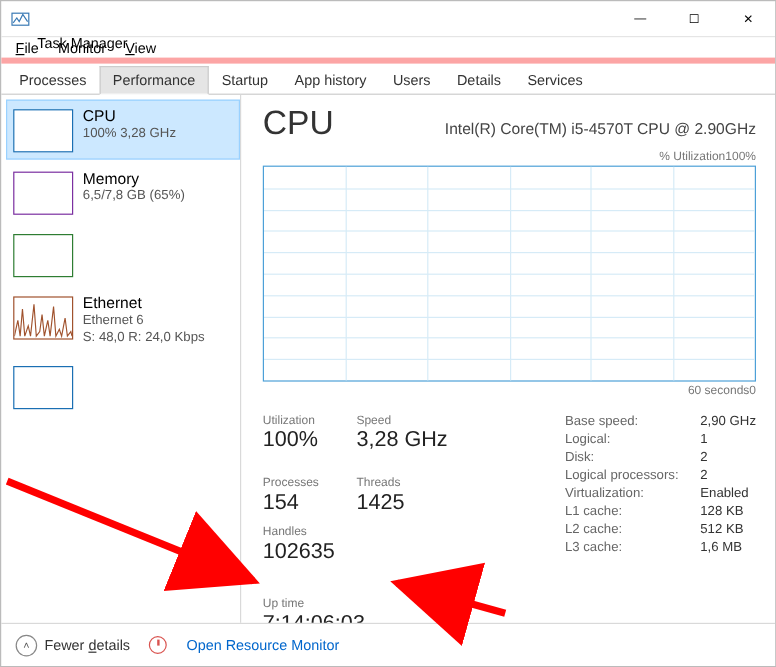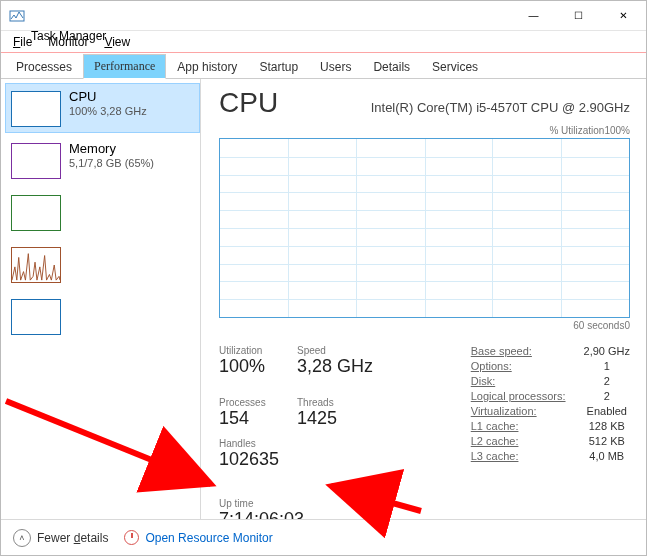--- a/index.html
+++ b/index.html
@@ -42,21 +42,21 @@
     color: #000;
     cursor: default;
   }
   
   .menubar {
     height: 22px;
     display: flex;
     align-items: center;
     padding: 0 4px;
     font-size: 12px;
-    border-bottom: 1px solid #fca5a5;
+    border-bottom: 5px solid #fca5a5;
   }
   .menubar span { padding: 2px 8px; cursor: default; }
   .menubar span u { text-decoration: underline; }
   
   .tabs {
     height: 26px;
     display: flex;
     align-items: flex-end;
     padding: 0 4px;
     border-bottom: 1px solid #ccc;
@@ -67,22 +67,21 @@
     border: 1px solid transparent;
     margin-right: 0px;
     position: relative;
     bottom: -1px;
     cursor: default;
     color: #333;
   }
   .tab.active {
     border: 1px solid #ccc;
     border-bottom: 1px solid #fff;
-    background: #7dd3fc;
-    font-family: Liberation Serif, serif;
+    background: #e5e5e5;
   }
   
   .content {
     display: flex;
     height: calc(100% - 30px - 22px - 26px - 36px);
   }
   
   .sidebar {
     width: 200px;
     border-right: 1px solid #d9d9d9;
@@ -165,43 +164,43 @@
   .right-stats {
     margin-left: auto;
     font-size: 11px;
     color: #555;
     display: grid;
     grid-template-columns: auto auto;
     column-gap: 18px;
     row-gap: 3px;
     align-content: start;
   }
-  .right-stats .k { color: #666; text-decoration: underline; }
-  .right-stats .vv { color: #333; text-align: center; }
+  .right-stats .k { color: #666; }
+  .right-stats .vv { color: #333; }
   
   .footer {
     height: 36px;
     border-top: 1px solid #d9d9d9;
     display: flex;
     align-items: center;
     padding: 0 12px;
     gap: 16px;
     font-size: 12px;
   }
   .footer .fewer {
     display: flex; align-items: center; gap: 6px;
     color: #333; cursor: default;
   }
   .footer .fewer .circ {
     width: 18px; height: 18px; border: 1px solid #888; border-radius: 50%;
     display: flex; align-items: center; justify-content: center;
     font-size: 9px; color: #555;
   }
   .footer .orm {
-    display: flex; align-items: center; gap: 6px;
+    display: flex; align-items: center; gap: 16px;
     color: #0066cc; cursor: default;
   }
   .footer .orm-icon {
     width: 15px; height: 15px; border: 1.5px solid #d9534f; border-radius: 50%;
     position: relative;
   }
   .footer .orm-icon::after {
     content: ""; position: absolute; left: 6px; top: 2px; width: 1.5px; height: 5px; background: #d9534f;
   }
   
@@ -227,22 +226,22 @@
 
 <div class="menubar">
   <span><u>F</u>ile</span>
   <span>Monitor</span>
   <span><u>V</u>iew</span>
 </div>
 
 <div class="tabs">
   <div class="tab">Processes</div>
   <div class="tab active">Performance</div>
+  <div class="tab">Startup</div>
   <div class="tab">App history</div>
-  <div class="tab">Startup</div>
   <div class="tab">Users</div>
   <div class="tab">Details</div>
   <div class="tab">Services</div>
 </div>
 
 <div class="content">
 
   <div class="sidebar">
 
     <div class="side-item active">
@@ -250,33 +249,38 @@
       <div class="side-text">
         <div class="name">CPU</div>
         <div class="val">100%  3,28 GHz</div>
       </div>
     </div>
 
     <div class="side-item">
       <div class="thumb mem"></div>
       <div class="side-text">
         <div class="name">Memory</div>
-        <div class="val">5,1/7,8 GB (65%)</div>
+        <div class="val">6,5/7,8 GB (65%)</div>
       </div>
     </div>
 
     <div class="side-item">
       <div class="thumb disk"></div>
     </div>
 
     <div class="side-item">
       <div class="thumb eth">
         <svg viewBox="0 0 50 36" preserveAspectRatio="none">
           <polyline points="0,34 3,20 5,34 7,10 9,34 12,25 14,34 17,6 19,34 22,30 24,15 26,34 29,20 31,34 34,8 36,34 39,28 41,34 44,18 46,34 49,30 50,34" fill="none" stroke="#a0522d" stroke-width="1"></polyline>
         </svg>
+      </div>
+      <div class="side-text">
+        <div class="name">Ethernet</div>
+        <div class="val">Ethernet 6</div>
+        <div class="val">S: 48,0  R: 24,0 Kbps</div>
       </div>
     </div>
 
     <div class="side-item">
       <div class="thumb gpu"></div>
     </div>
 
   </div>
 
   <div class="main">
@@ -336,34 +340,34 @@
         <div style="flex-basis:100%;height:0"></div>
         <div class="stat uptime" style="width:100%">
           <div class="lbl">Up time</div>
           <div class="v">7:14:06:03</div>
         </div>
       </div>
 
       <div class="right-stats">
         <span class="k">Base speed:</span>
         <span class="vv">2,90 GHz</span>
-        <span class="k">Options:</span>
+        <span class="k">Logical:</span>
         <span class="vv">1</span>
         <span class="k">Disk:</span>
         <span class="vv">2</span>
         <span class="k">Logical processors:</span>
         <span class="vv">2</span>
         <span class="k">Virtualization:</span>
         <span class="vv">Enabled</span>
         <span class="k">L1 cache:</span>
         <span class="vv">128 KB</span>
         <span class="k">L2 cache:</span>
         <span class="vv">512 KB</span>
         <span class="k">L3 cache:</span>
-        <span class="vv">4,0 MB</span>
+        <span class="vv">1,6 MB</span>
       </div>
     </div>
   </div>
 </div>
 
 <div class="footer">
   <div class="fewer">
     <span class="circ">˄</span>
     <span>Fewer <u>d</u>etails</span>
   </div>

